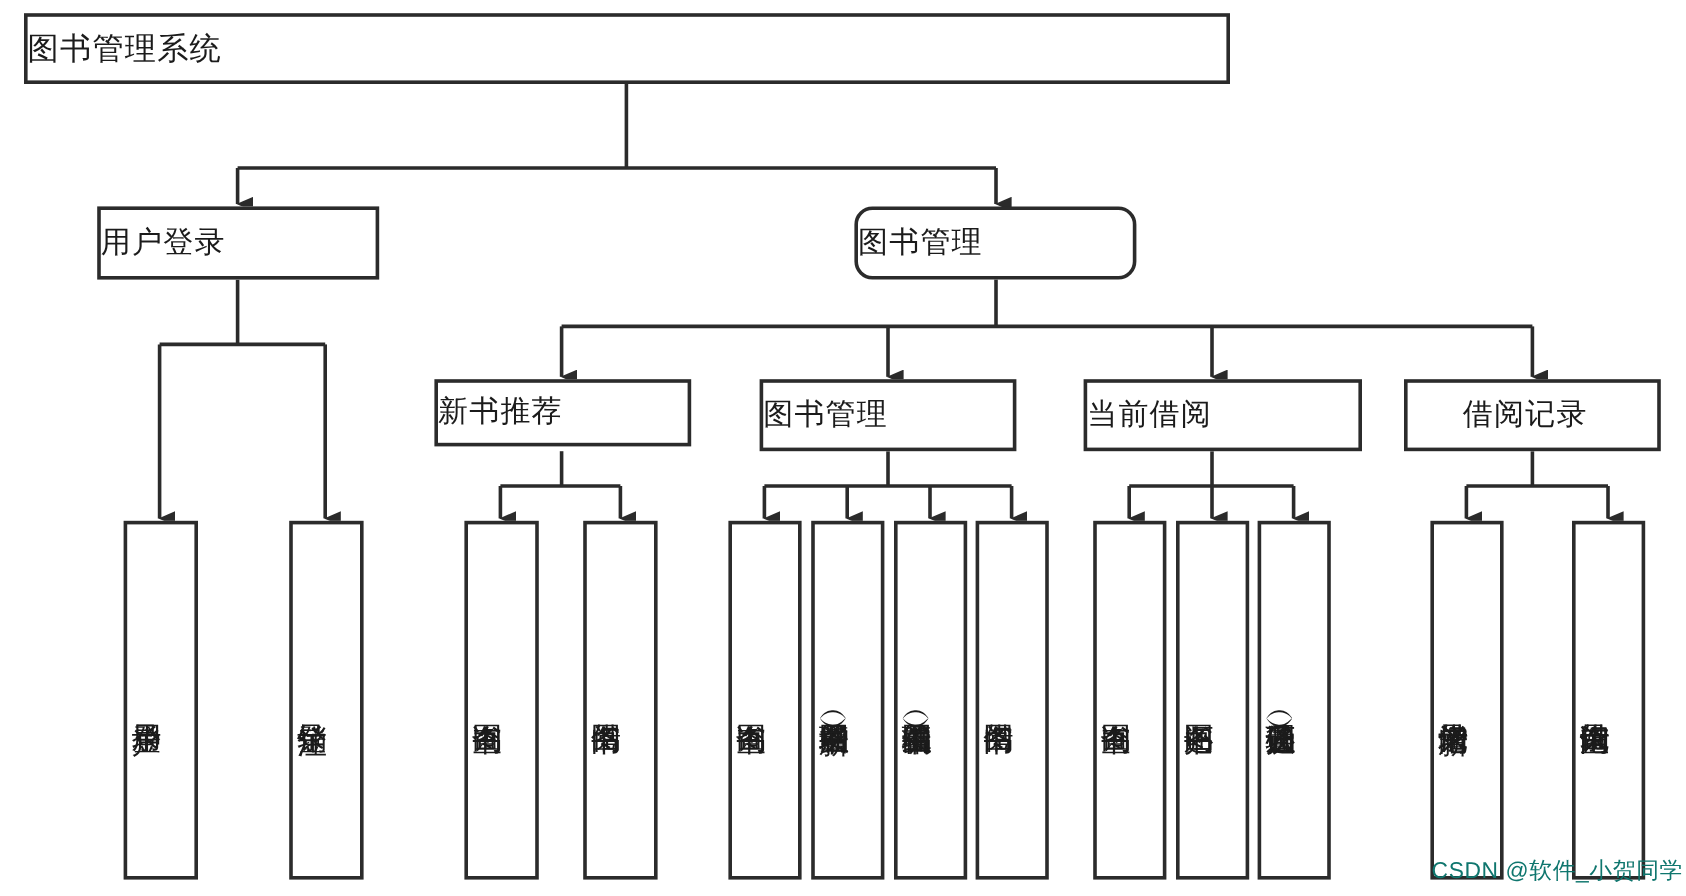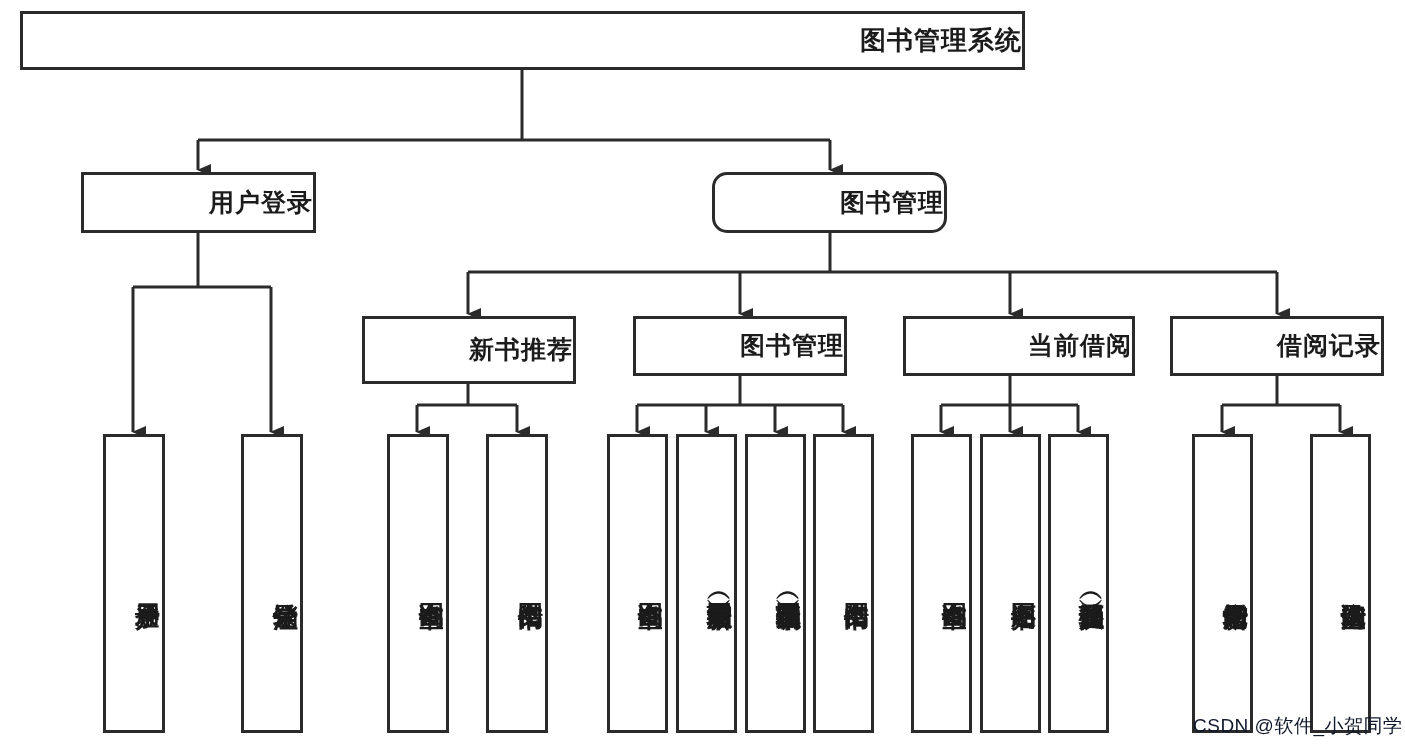--- a/index.html
+++ b/index.html
@@ -25,23 +25,22 @@
     height: 747px;
     pointer-events: none;
   }
   .node {
     position: absolute;
     box-sizing: border-box;
     background: #ffffff;
     border: 3px solid #2b2b2b;
     display: flex;
     align-items: center;
-    justify-content: flex-end;
+    justify-content: flex-start;
     color: #1b1b1b;
-    font-weight: bold;
   }
   .node.horizontal {
     font-size: 25px;
     letter-spacing: 1px;
     line-height: 1.1;
   }
   .node.vertical {
     font-size: 25px;
     line-height: 1.18;
     letter-spacing: 0px;
@@ -51,21 +50,21 @@
     text-orientation: upright;
     white-space: nowrap;
     display: block;
     text-align: center;
   }
   .node.root {
     font-size: 26px;
   }
   .watermark {
     position: absolute;
-    color: #0f172a;
+    color: #0f766e;
     font-size: 19px;
     white-space: nowrap;
     letter-spacing: 0.5px;
   }
 </style>
 </head>
 <body>
 
 <div id="canvas">
 
@@ -123,30 +122,30 @@
     <span>图书管理系统</span>
   </div>
 
   <div class="node horizontal" style="left:81px; top:172px; width:235px; height:61px;">
     <span>用户登录</span>
   </div>
   <div class="node horizontal" style="left:712px; top:172px; width:235px; height:61px;border-radius:15px;">
     <span>图书管理</span>
   </div>
 
-  <div class="node horizontal" style="left:362px; top:316px; width:214px; height:68px;">
+  <div class="node horizontal" style="left:362px; top:316px; width:214px; height:56px;">
     <span>新书推荐</span>
   </div>
   <div class="node horizontal" style="left:633px; top:316px; width:214px; height:60px;">
     <span>图书管理</span>
   </div>
   <div class="node horizontal" style="left:903px; top:316px; width:232px; height:60px;">
     <span>当前借阅</span>
   </div>
-  <div class="node horizontal" style="left:1170px; top:316px; width:214px; height:60px;">
+  <div class="node horizontal" style="left:1170px; top:316px; width:214px; height:60px;padding-left:46px;">
     <span>借阅记录</span>
   </div>
 
   <div class="node vertical" style="left:103px; top:434px; width:62px; height:299px;">
     <span class="vlabel">用户登录</span>
   </div>
   <div class="node vertical" style="left:241px; top:434px; width:62px; height:299px;">
     <span class="vlabel">注销登录</span>
   </div>
 

